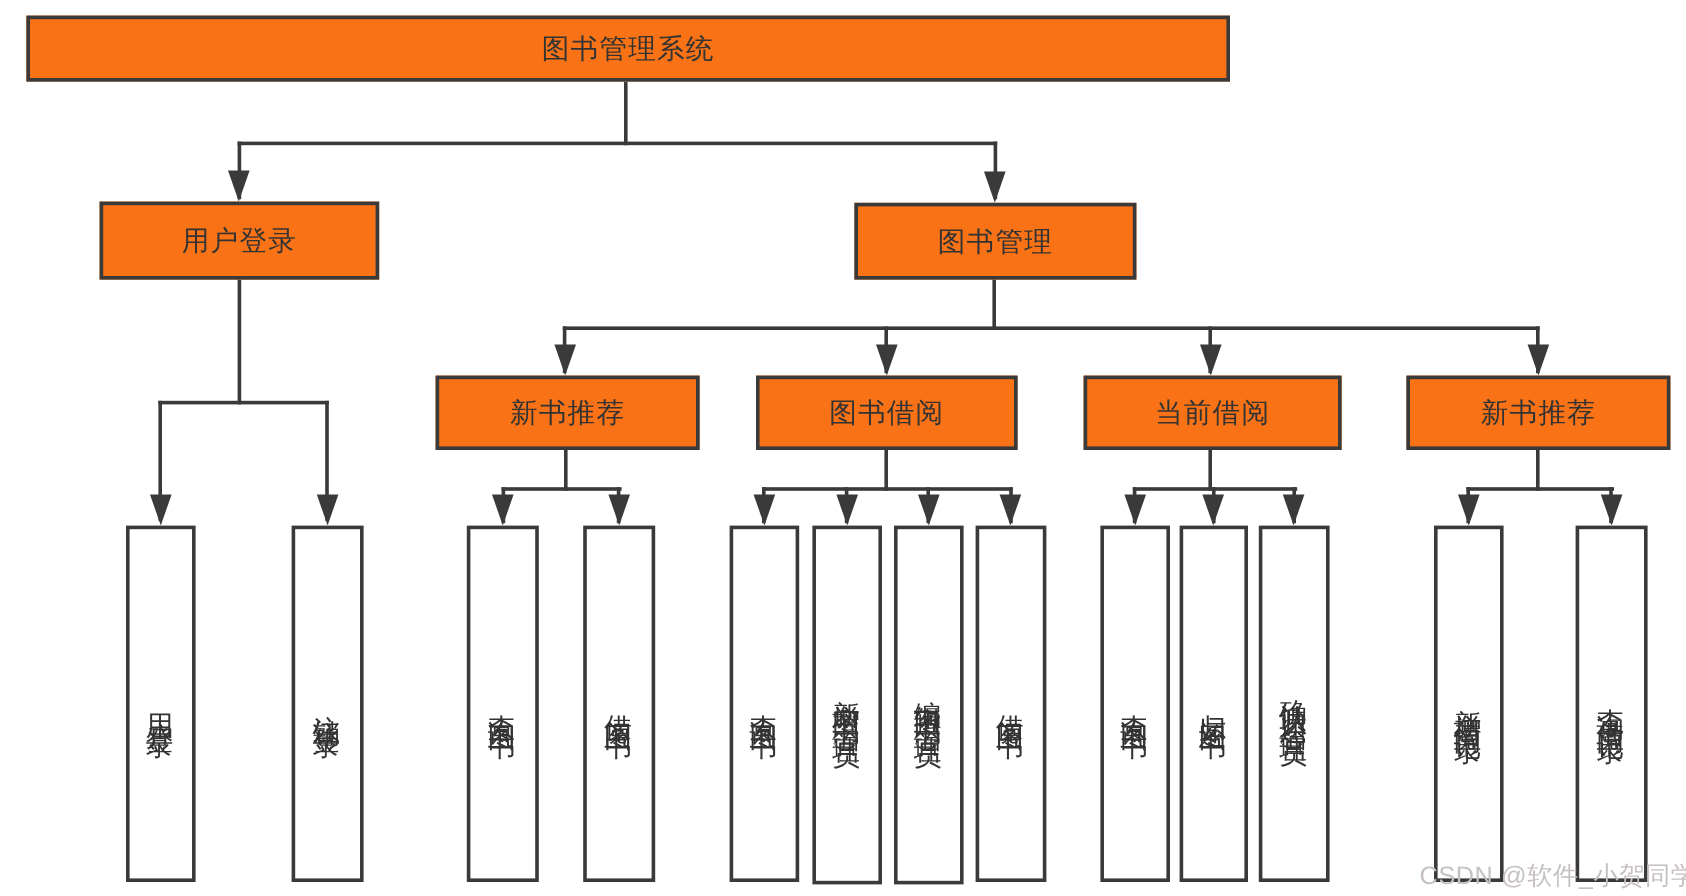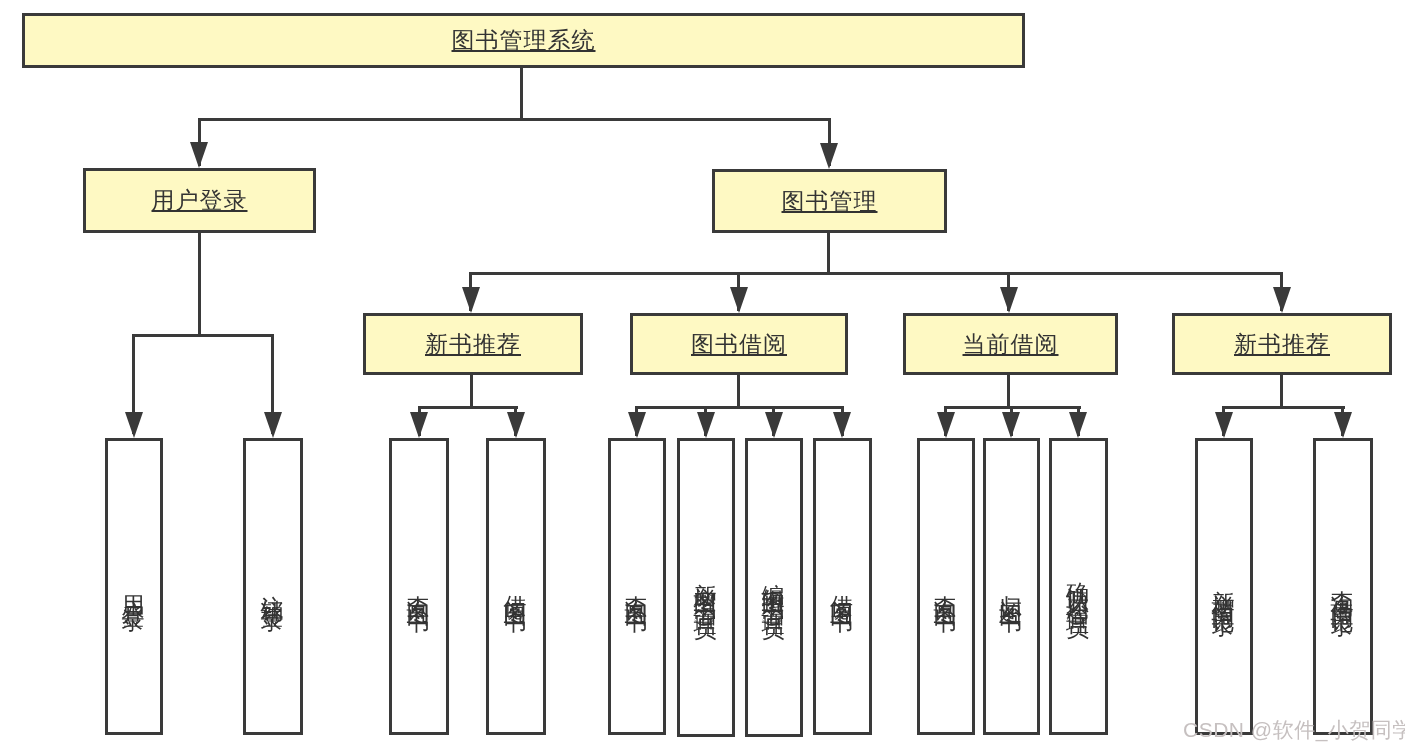--- a/index.html
+++ b/index.html
@@ -15,25 +15,24 @@
     font-family:"Liberation Sans","DejaVu Sans",sans-serif;
     color:var(--text);
     position:relative;
   }
   .stage{position:absolute;left:0;top:0;width:1405px;height:747px;}
 
   
   .hbox{
     position:absolute;
     border:3px solid var(--line);
-    background:#fef9c3;
+    background:#f97316;
     display:flex;align-items:center;justify-content:center;
     font-size:23px;letter-spacing:1px;
     z-index:2;
-    text-decoration:underline;
   }
   .vbox{
     position:absolute;
     border:3px solid var(--line);
     background:#fff;
     display:flex;align-items:center;justify-content:center;
     z-index:2;
   }
   .vbox .vtext{
     writing-mode:vertical-rl;

